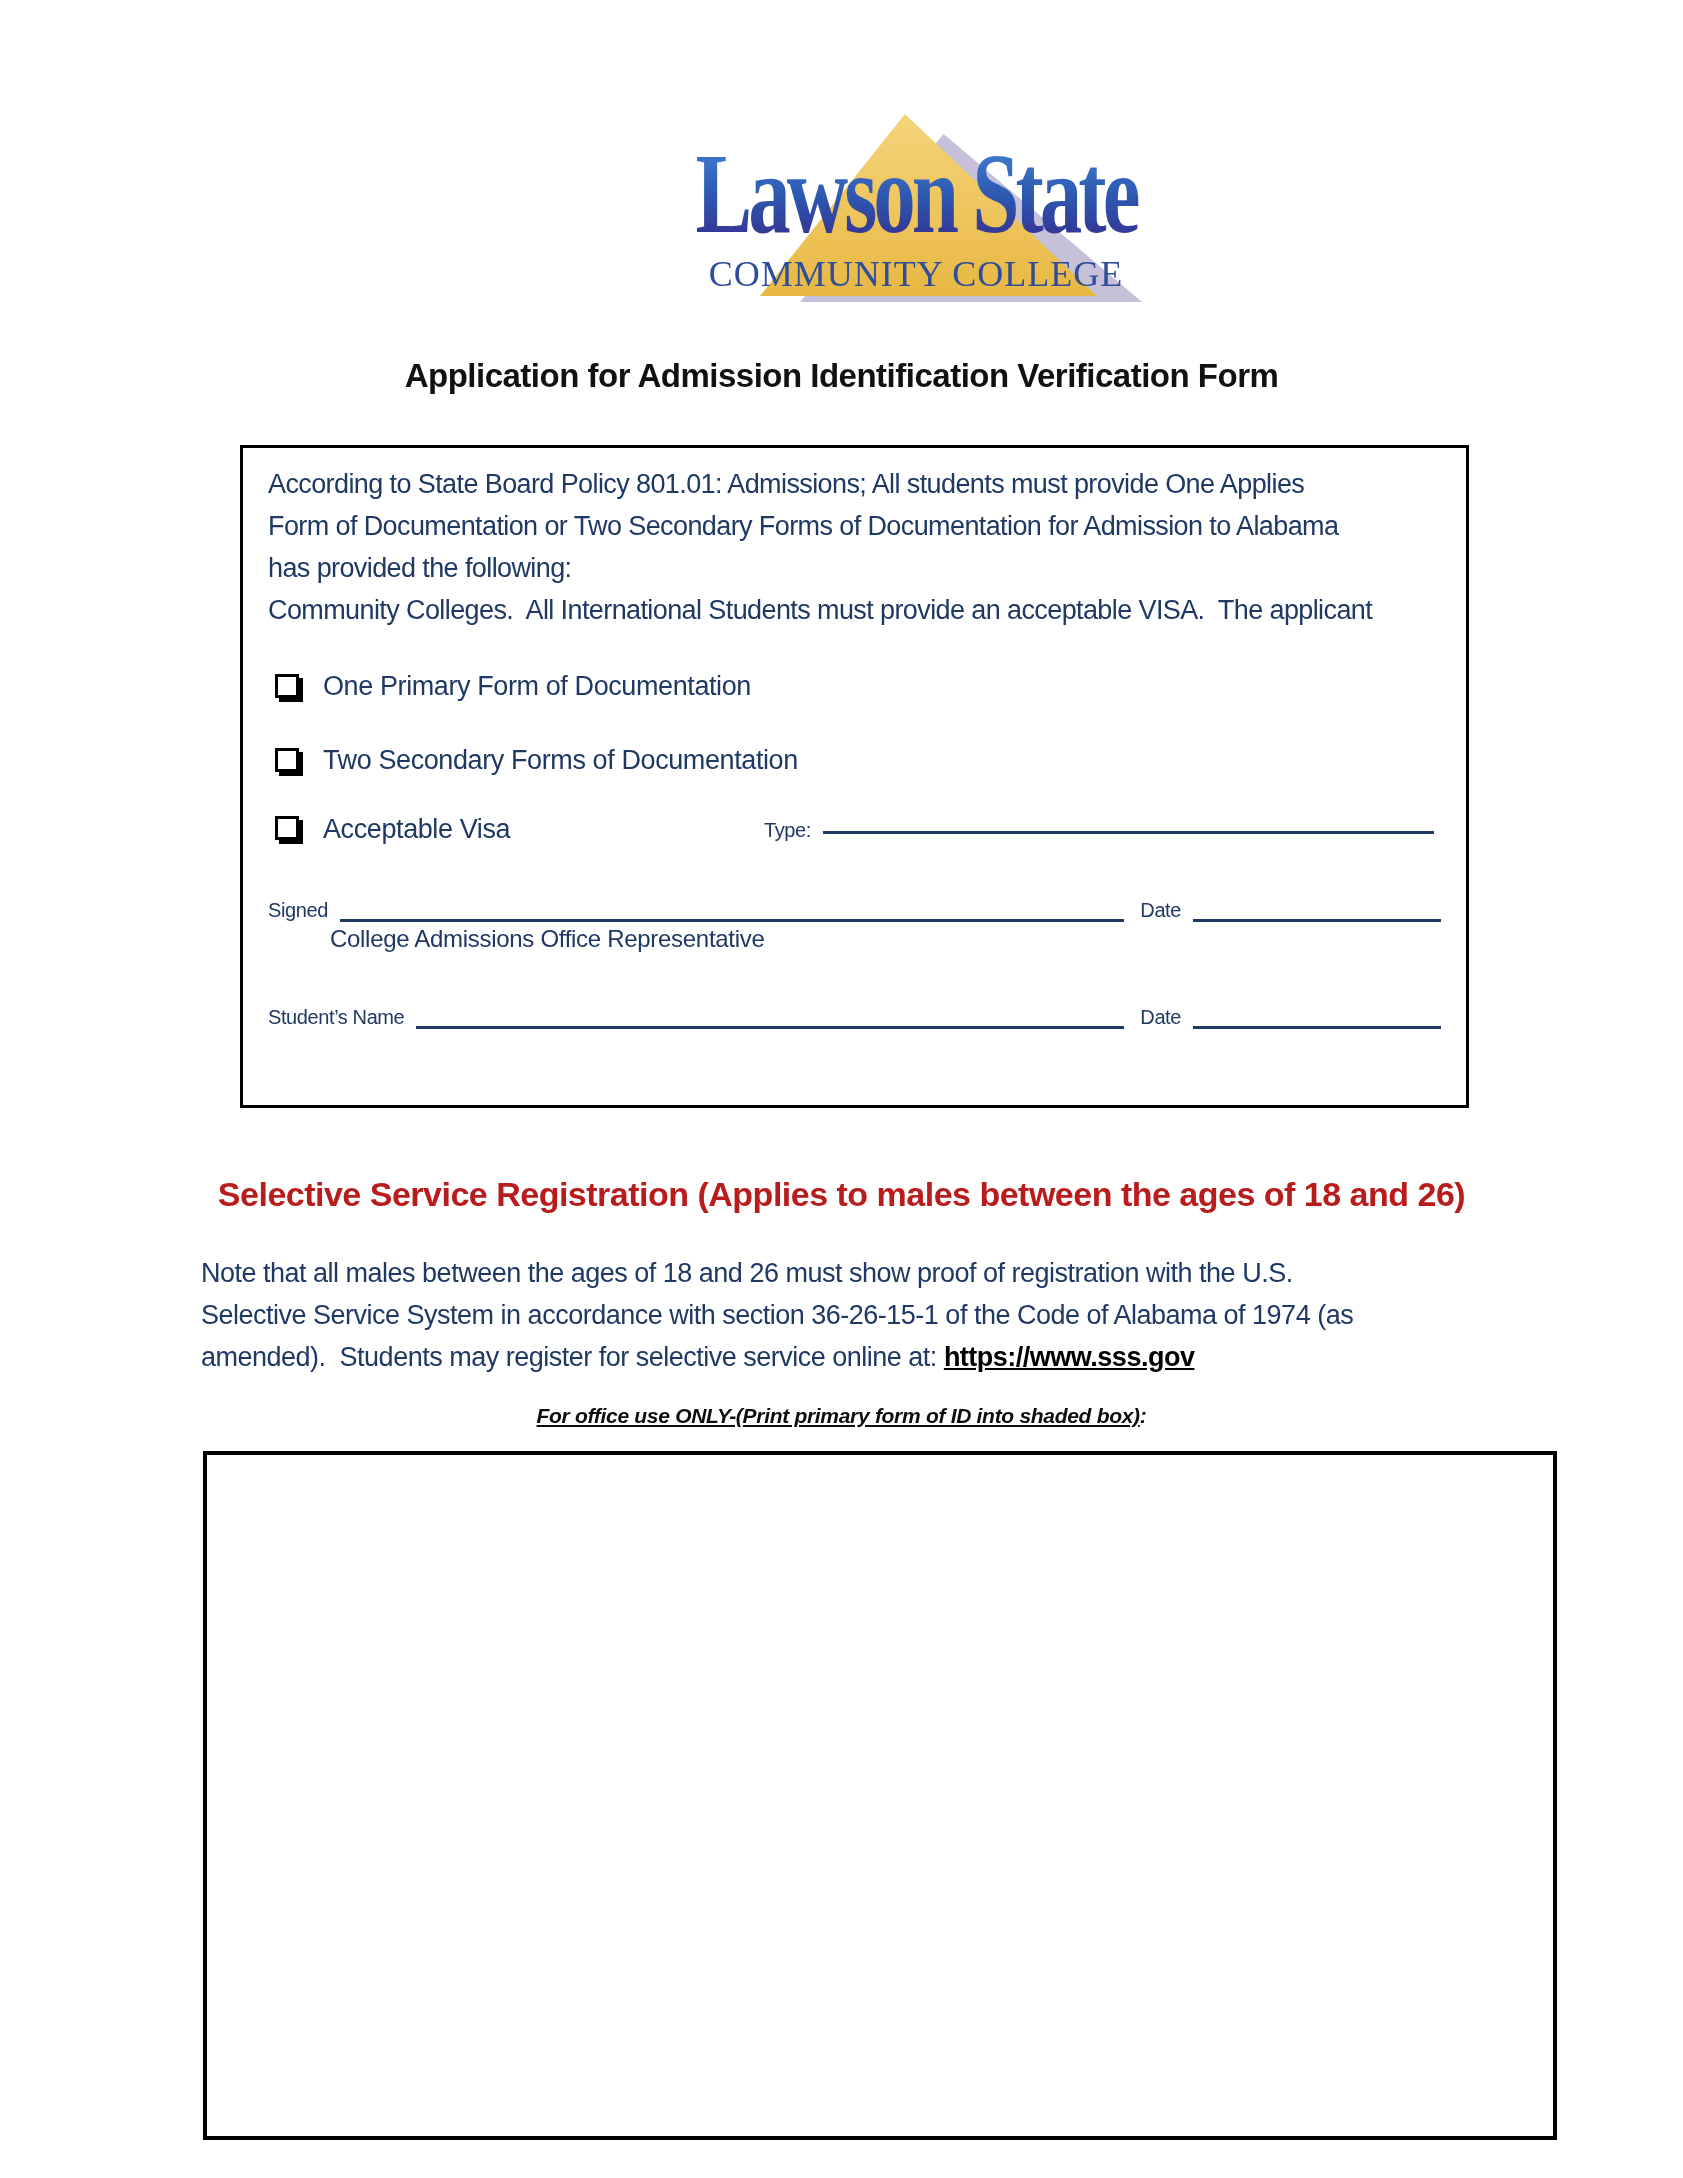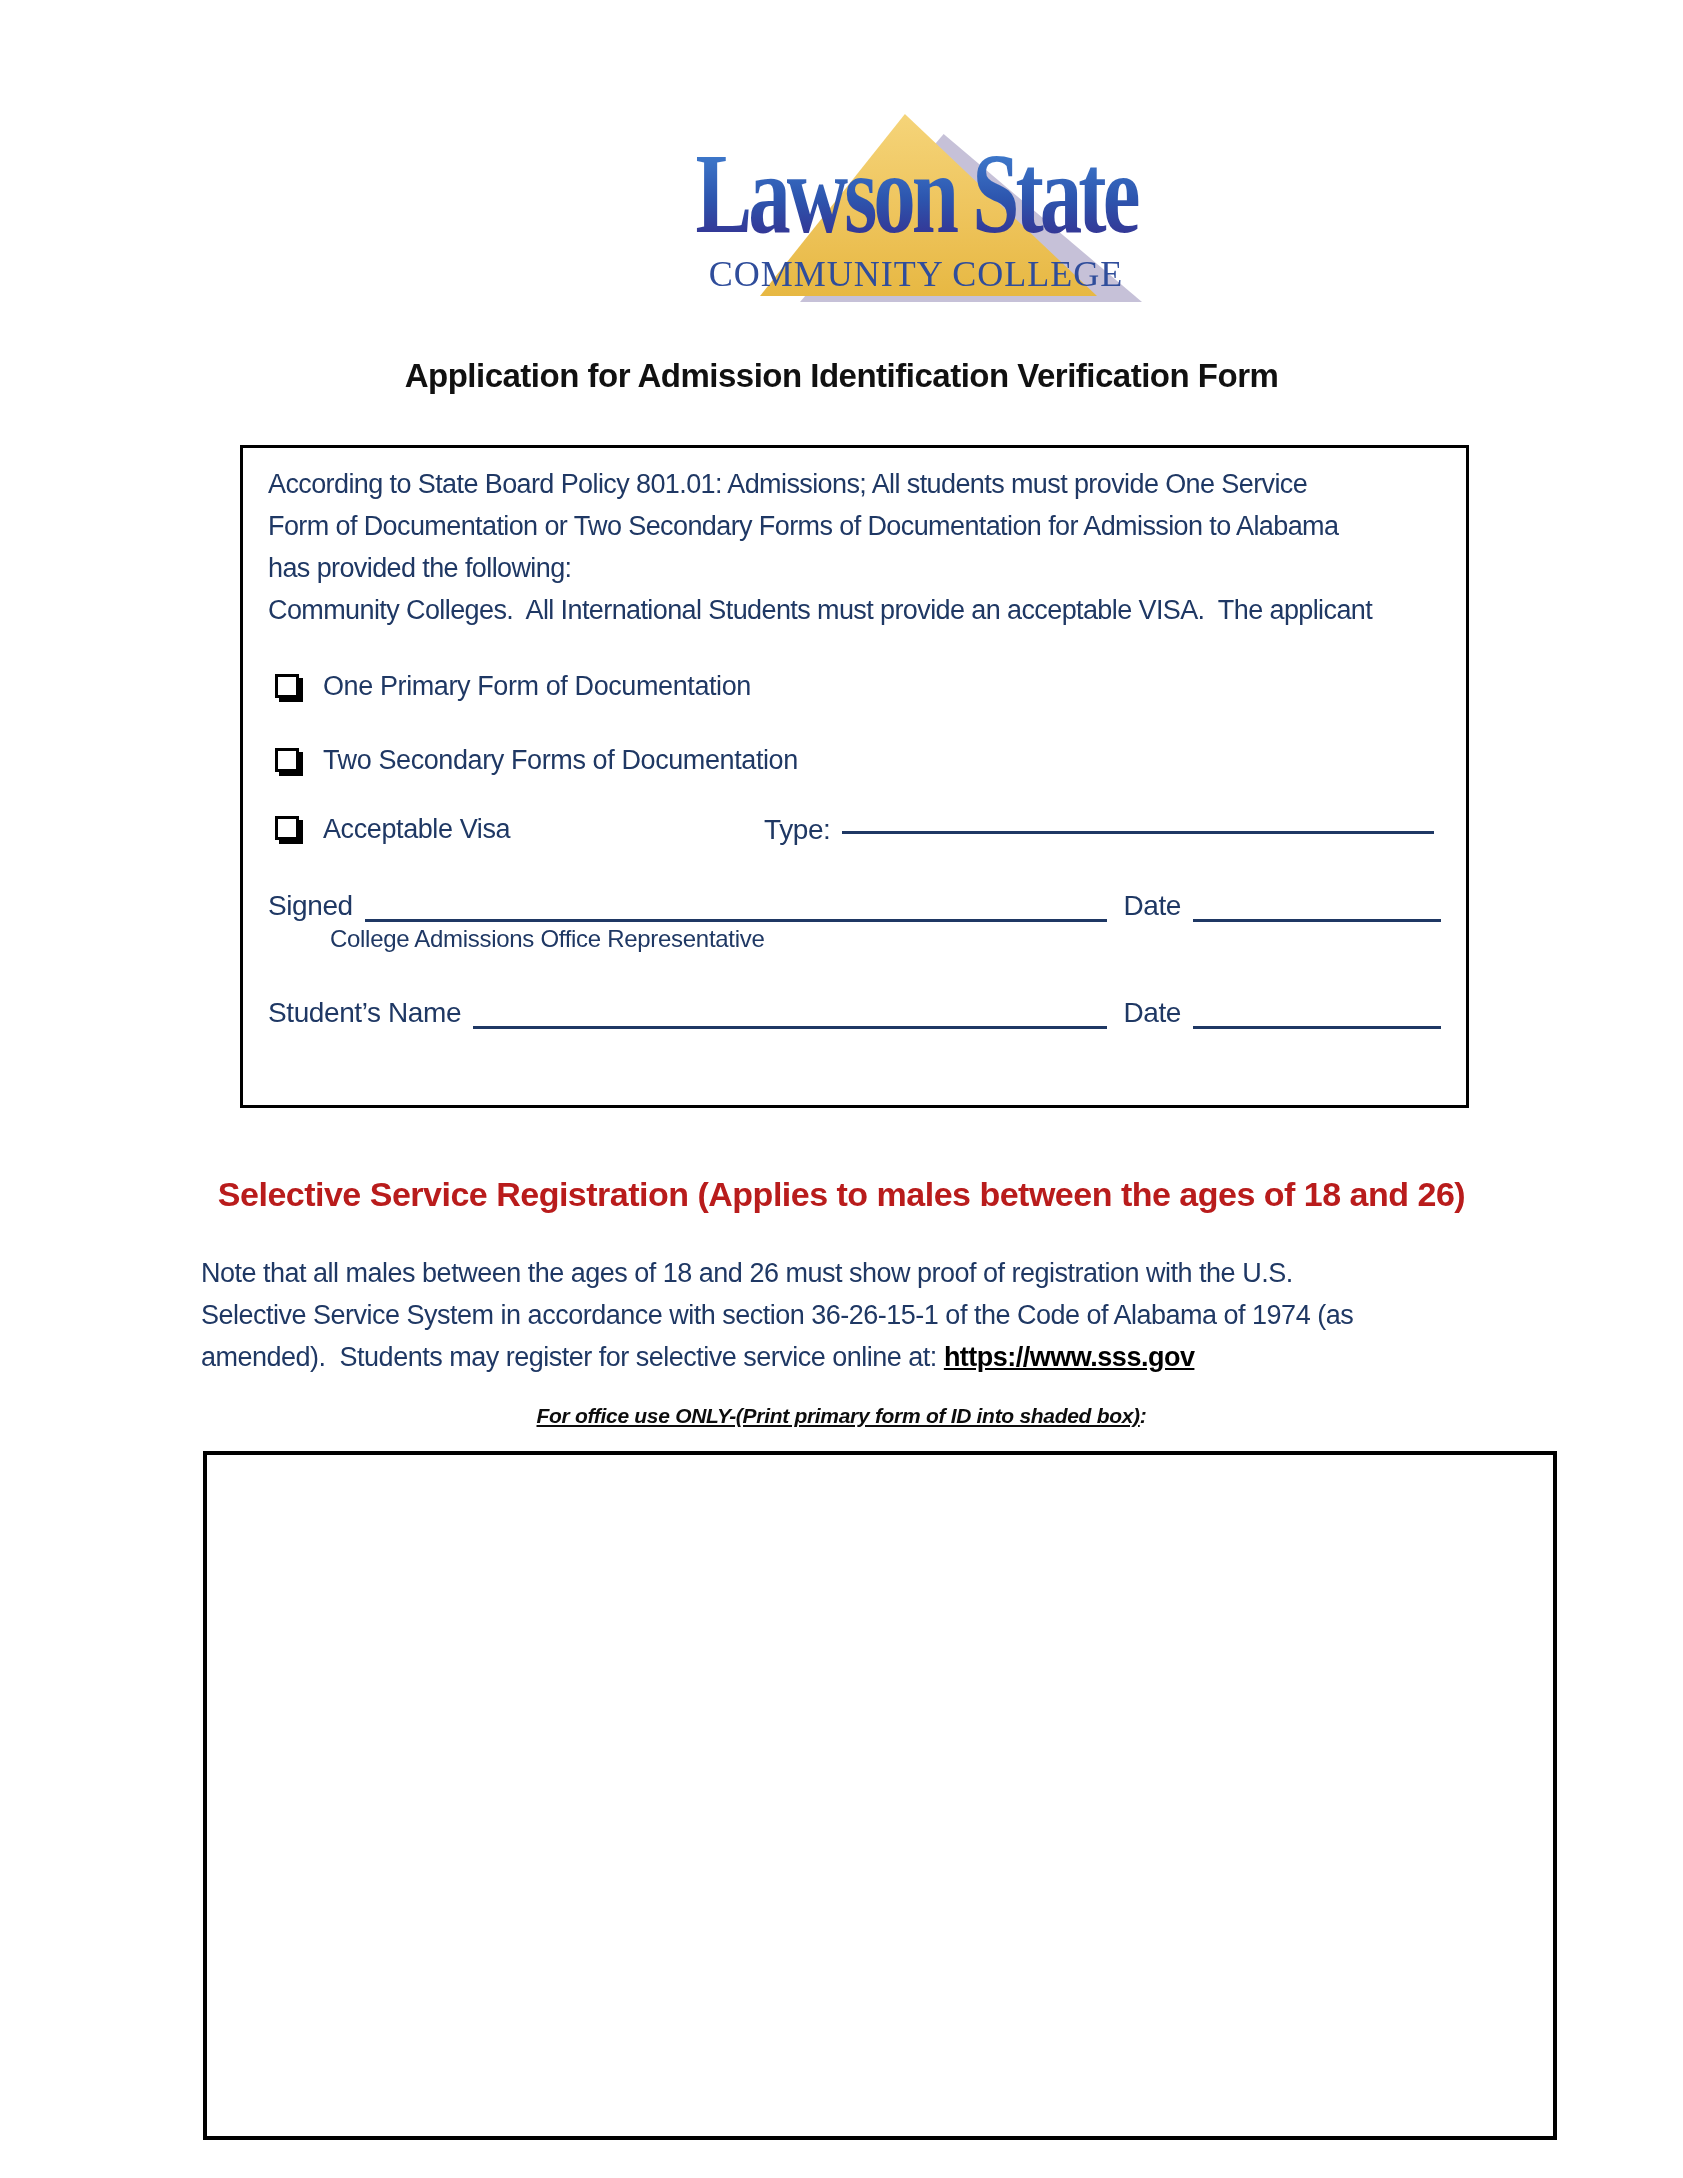--- a/index.html
+++ b/index.html
@@ -76,21 +76,21 @@
   }
   .cb-row { left:32px; }
   .cb {
     display:inline-block; width:24px; height:24px;
     border:3px solid #000000; background:#ffffff;
     box-shadow:4px 4px 0 0 #000000;
     margin-right:24px; margin-bottom:4px; flex:0 0 auto;
   }
   .cb-label { font-size:27px; letter-spacing:-0.4px; line-height:1.15; white-space:pre; }
   .visa-label { width:441px; flex:0 0 auto; }
-  .lbl { font-size:28px; letter-spacing:-0.4px; line-height:1.15; white-space:pre; flex:0 0 auto; }
+  .lbl { font-size:20px; letter-spacing:-0.4px; line-height:1.15; white-space:pre; flex:0 0 auto; }
   .fill-line {
     flex:1 1 auto; height:8px;
     border-bottom:3px solid #1f3864;
     margin-left:12px;
   }
   .fill-line.date-line { flex:0 0 248px; }
   .date-lbl { margin-left:16px; }
   .sub-label {
     position:absolute; left:87px; top:477px;
     font-size:24px; letter-spacing:-0.3px; color:#1f3864; white-space:pre;
@@ -129,21 +129,21 @@
     <div class="tri-gold"></div>
     <div class="logo-name">Lawson State</div>
     <div class="logo-sub">COMMUNITY COLLEGE</div>
   </div>
 
   <h1 class="title">Application for Admission Identification Verification Form</h1>
 
   <div class="policy-box">
 
     <div class="para">
-      <div class="pline">According to State Board Policy 801.01: Admissions; All students must provide One Service</div>
+      <div class="pline">According to State Board Policy 801.01: Admissions; All students must provide One Applies</div>
       <div class="pline">Form of Documentation or Two Secondary Forms of Documentation for Admission to Alabama</div>
       <div class="pline">has provided the following:</div>
       <div class="pline">Community Colleges.  All International Students must provide an acceptable VISA.  The applicant</div>
     </div>
 
     <div class="row cb-row" style="top:214px;">
       <span class="cb"></span>
       <span class="cb-label">One Primary Form of Documentation</span>
     </div>
 

